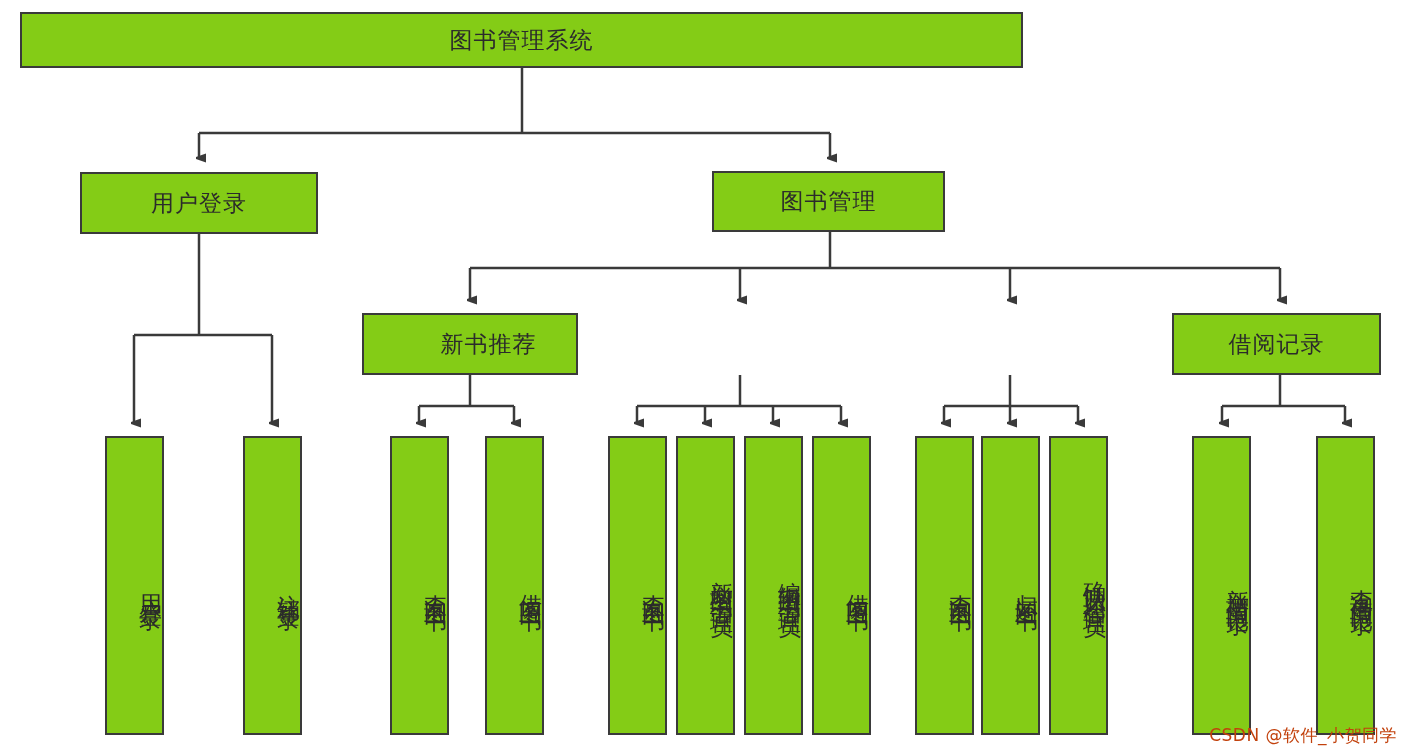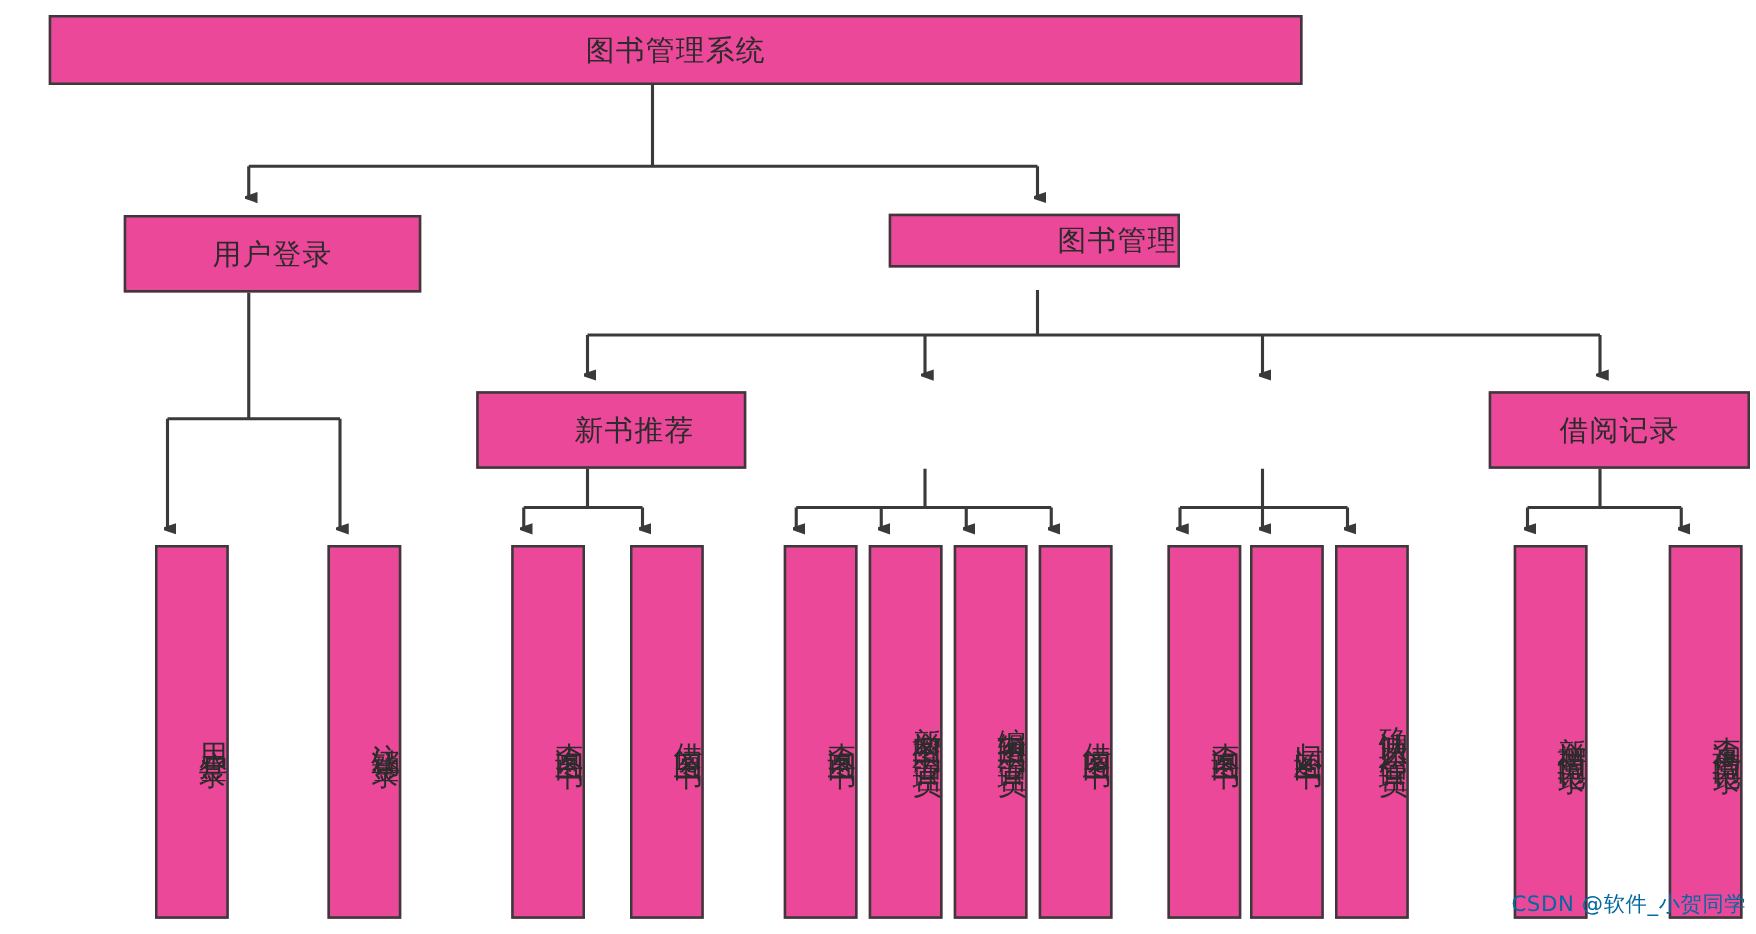--- a/index.html
+++ b/index.html
@@ -21,26 +21,25 @@
     position: absolute;
     left: 0;
     top: 0;
     width: 1405px;
     height: 747px;
   }
   .node-box {
     position: absolute;
     box-sizing: border-box;
     border: 2.5px solid #3a3a3a;
-    background: #ec4899;
+    background: #84cc16;
     display: flex;
     align-items: center;
     justify-content: center;
     color: #2b2b2b;
-    margin-left: 19px;
   }
   .node-box.horizontal {
     font-size: 23px;
     letter-spacing: 1px;
   }
   .node-box.vertical {
     writing-mode: vertical-rl;
     text-orientation: upright;
     font-size: 23px;
     letter-spacing: 5px;
@@ -50,23 +49,23 @@
     justify-content: center;
     line-height: 1.0;
   }
   .node-label {
     display: block;
     white-space: nowrap;
   }
   .watermark {
     position: absolute;
     right: 8px;
-    bottom: 12px;
+    bottom: 0;
     font-size: 17px;
-    color: #0369a1;
+    color: #c2410c;
     letter-spacing: 0.5px;
     white-space: nowrap;
     user-select: none;
   }
 </style>
 </head>
 <body>
 
 <div id="canvas">
 
@@ -122,21 +121,21 @@
   </svg>
 
   <div class="node-box horizontal" style="left:20px; top:12px; width:1003px; height:56px;">
     <span class="node-label">图书管理系统</span>
   </div>
 
   <div class="node-box horizontal" style="left:80px; top:172px; width:238px; height:62px;">
     <span class="node-label">用户登录</span>
   </div>
 
-  <div class="node-box horizontal" style="left:692px; top:171px; width:233px; height:43px;justify-content:flex-end;">
+  <div class="node-box horizontal" style="left:712px; top:171px; width:233px; height:61px;">
     <span class="node-label">图书管理</span>
   </div>
 
   <div class="node-box horizontal" style="left:362px; top:313px; width:216px; height:62px;padding-left:37px;">
     <span class="node-label">新书推荐</span>
   </div>
 
 
 
   <div class="node-box horizontal" style="left:1172px; top:313px; width:209px; height:62px;">

